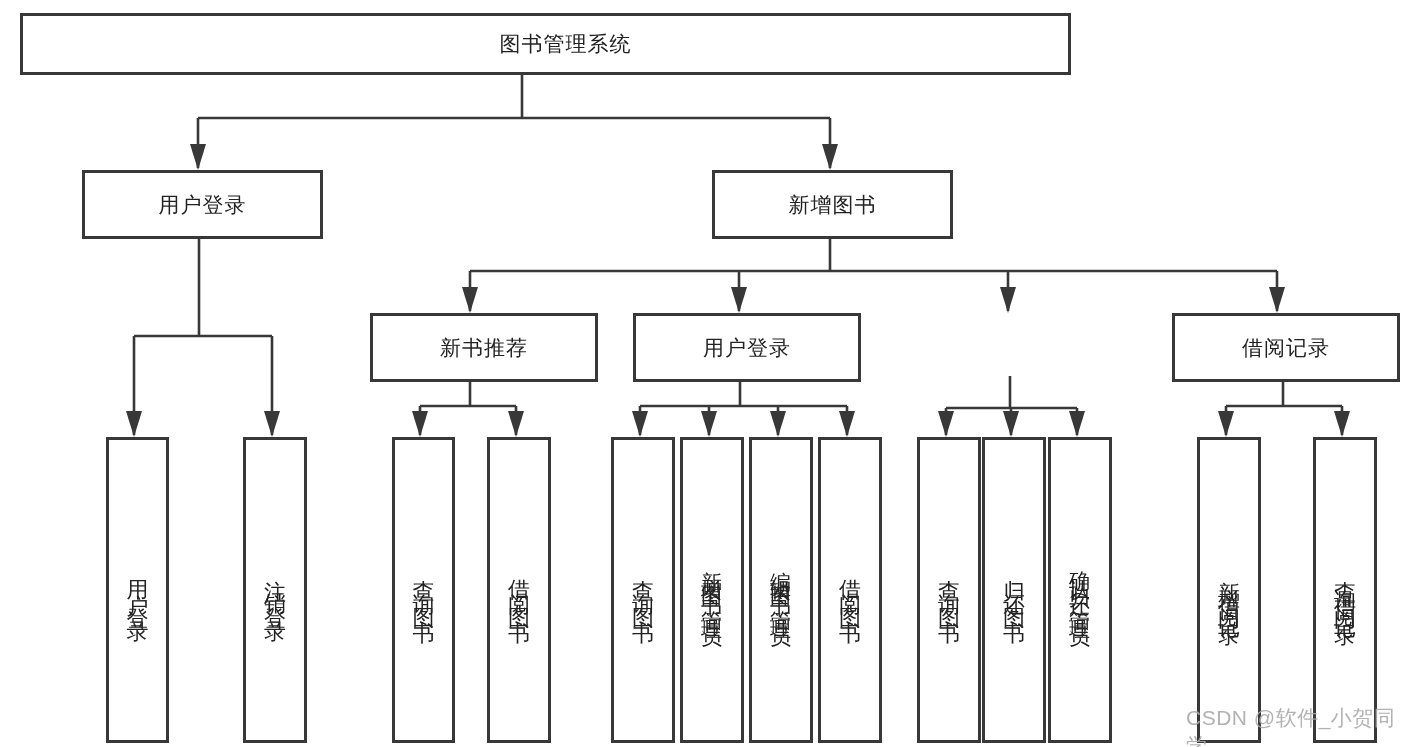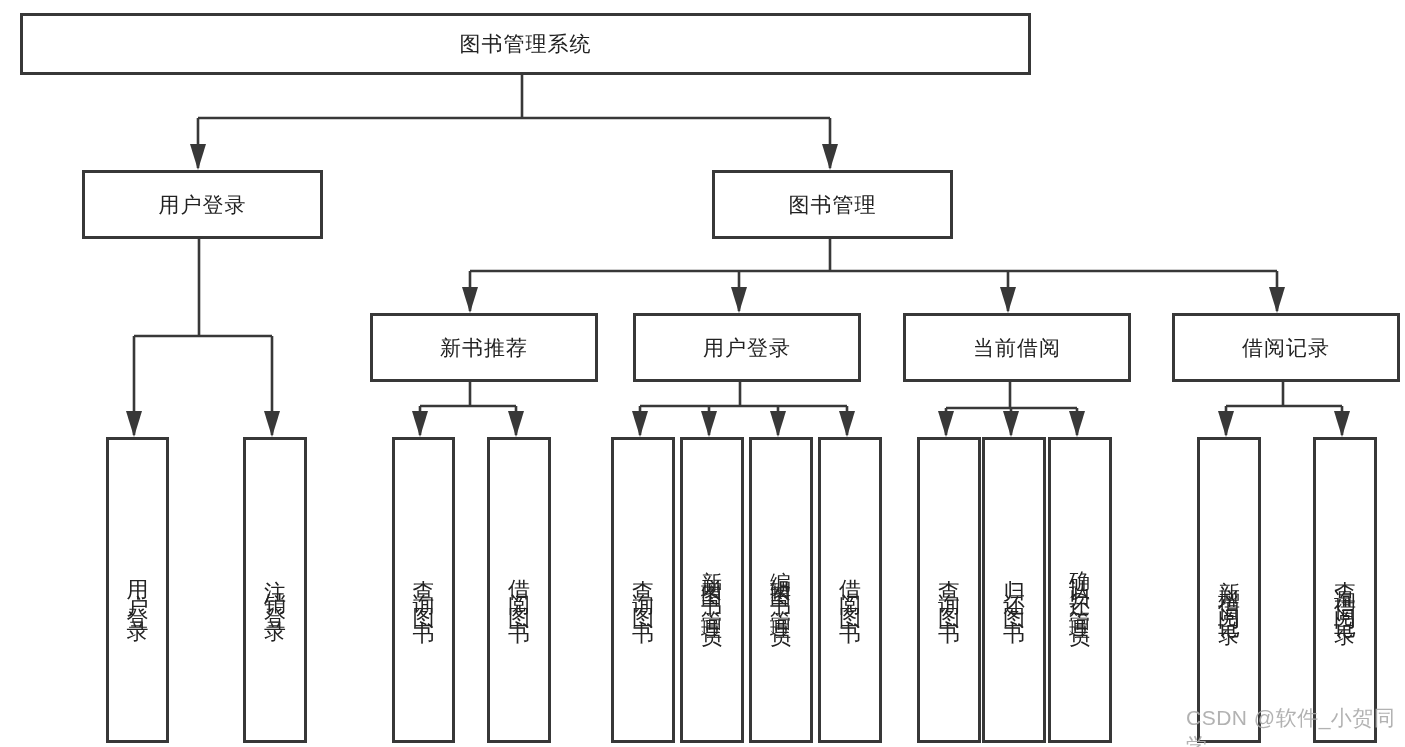--- a/index.html
+++ b/index.html
@@ -8,21 +8,21 @@
     font-family:"Liberation Sans", sans-serif;overflow:hidden;color:#222222;
   }
   .diagram{position:absolute;inset:0;}
   svg.connectors{position:absolute;left:0;top:0;z-index:1;}
   .box{
     position:absolute;background:#ffffff;border:3px solid #383838;
     display:flex;align-items:center;justify-content:center;
     z-index:2;color:#222222;
   }
   .hbox{font-size:21px;letter-spacing:1px;}
-  .root{left:20px;top:13px;width:1005px;height:56px;}
+  .root{left:20px;top:13px;width:1005px;height:56px;padding-left:40px;}
   .l2,.l3{height:63px;}
   .l2{top:170px;width:235px;}
   .l3{top:313px;width:222px;}
   .leaf{top:437px;width:58px;height:300px;font-size:22px;}
   .leaf .vtxt{
     writing-mode:vertical-rl;text-orientation:mixed;
     line-height:1;white-space:nowrap;
   }
   .vtxt.short{letter-spacing:14px;}
   .vtxt.med{letter-spacing:9px;}
@@ -83,25 +83,24 @@
       <path d="M1283,376 V406"></path>
       <path d="M1226,406 H1342"></path>
       <path d="M1226,406 V435" marker-end="url(#arrow)"></path>
       <path d="M1342,406 V435" marker-end="url(#arrow)"></path>
     </g>
   </svg>
 
   <div class="box hbox root">图书管理系统</div>
 
   <div class="box hbox l2" style="left:82px;">用户登录</div>
-  <div class="box hbox l2" style="left:712px;">图书管理</div>
+  <div class="box hbox l2" style="left:712px;">新增图书</div>
 
   <div class="box hbox l3" style="left:370px;">新书推荐</div>
   <div class="box hbox l3" style="left:633px;">用户登录</div>
-  <div class="box hbox l3" style="left:903px;">当前借阅</div>
   <div class="box hbox l3" style="left:1172px;">借阅记录</div>
 
   <div class="box leaf" style="left:106px;width:57px;">
     <span class="vtxt short">用户登录</span>
   </div>
   <div class="box leaf" style="left:243px;">
     <span class="vtxt short">注销登录</span>
   </div>
 
   <div class="box leaf" style="left:392px;width:57px;">

